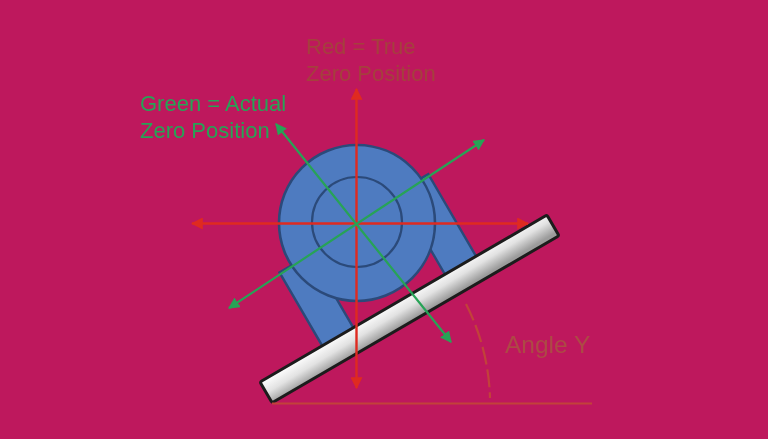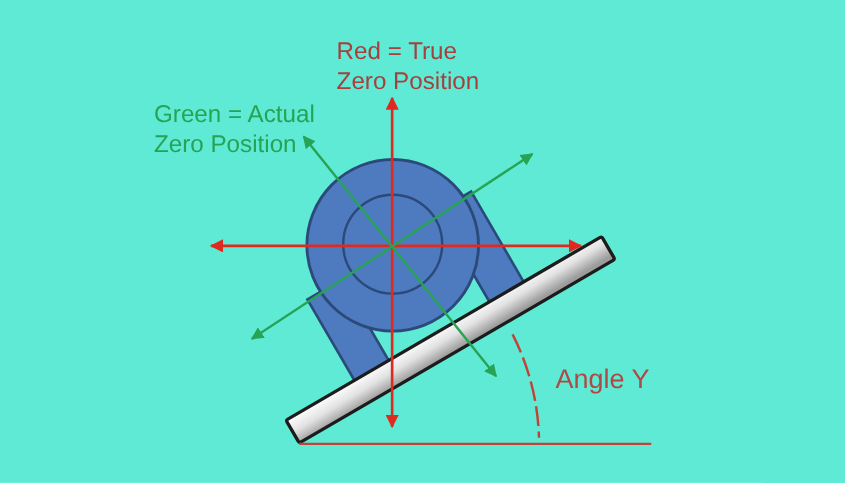--- a/index.html
+++ b/index.html
@@ -1,20 +1,20 @@
 <!DOCTYPE html>
 <html><head>
 <meta charset="utf-8">
 <style>
   html, body { margin: 0; padding: 0; background: #ffffff; }
   .stage {
     position: relative;
     width: 768px;
     height: 439px;
-    background: #5eead4;
+    background: #be185d;
     overflow: hidden;
     font-family: "Liberation Sans", sans-serif;
   }
   svg { display: block; }
   .leg   { fill: #4e7bc0; stroke: #2b4a7a; stroke-width: 2.4; }
   .body  { fill: #4e7bc0; stroke: #2b4a7a; stroke-width: 2.6; }
   .hub   { fill: none;    stroke: #2b4a7a; stroke-width: 2.2; }
   .plate { fill: url(#plateGrad); stroke: #1c1c1c; stroke-width: 3; }
   .red-axis   { stroke: #df2a20; stroke-width: 2.4; fill: none; }
   .green-axis { stroke: #27a356; stroke-width: 2.2; fill: none; }

